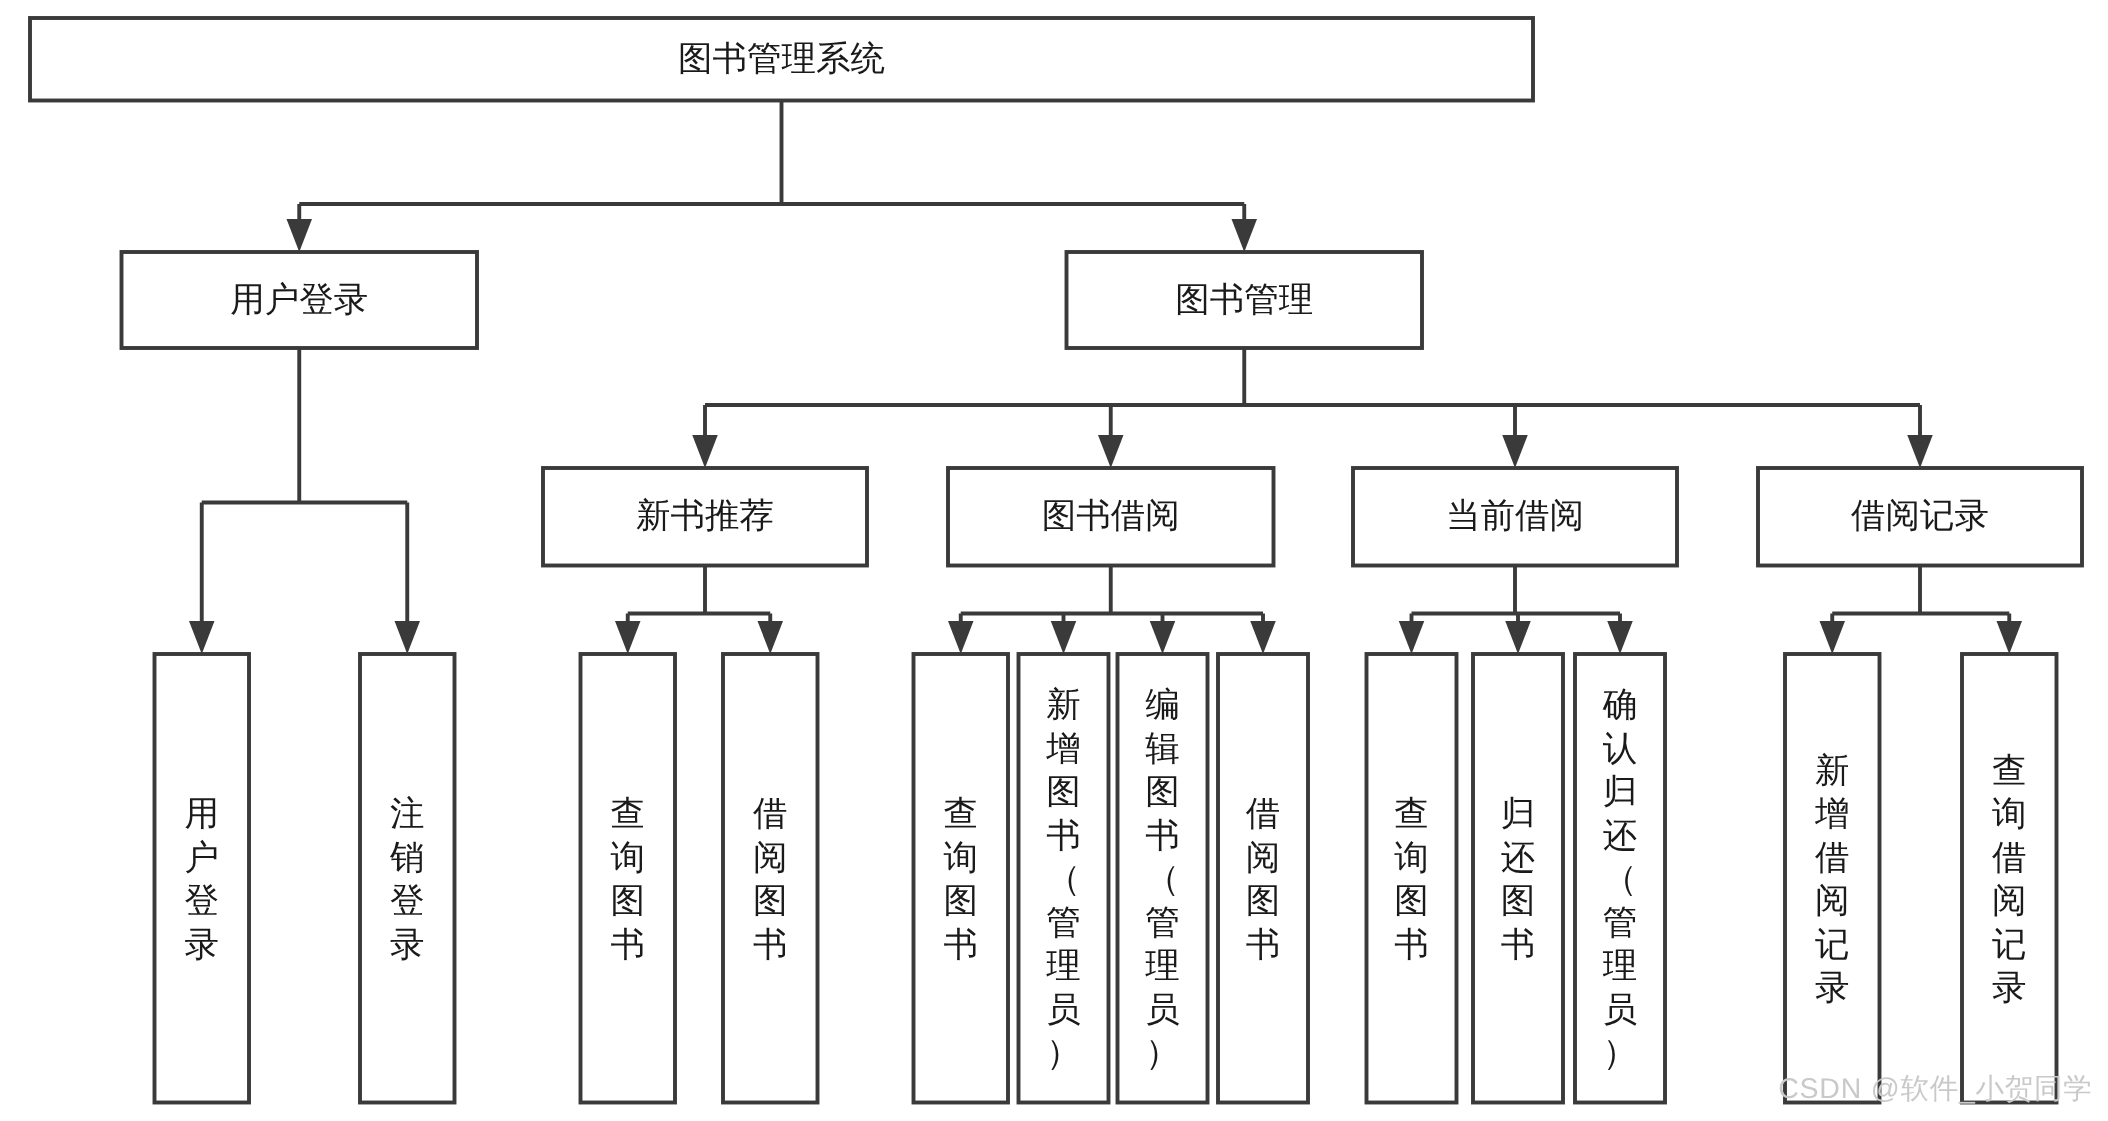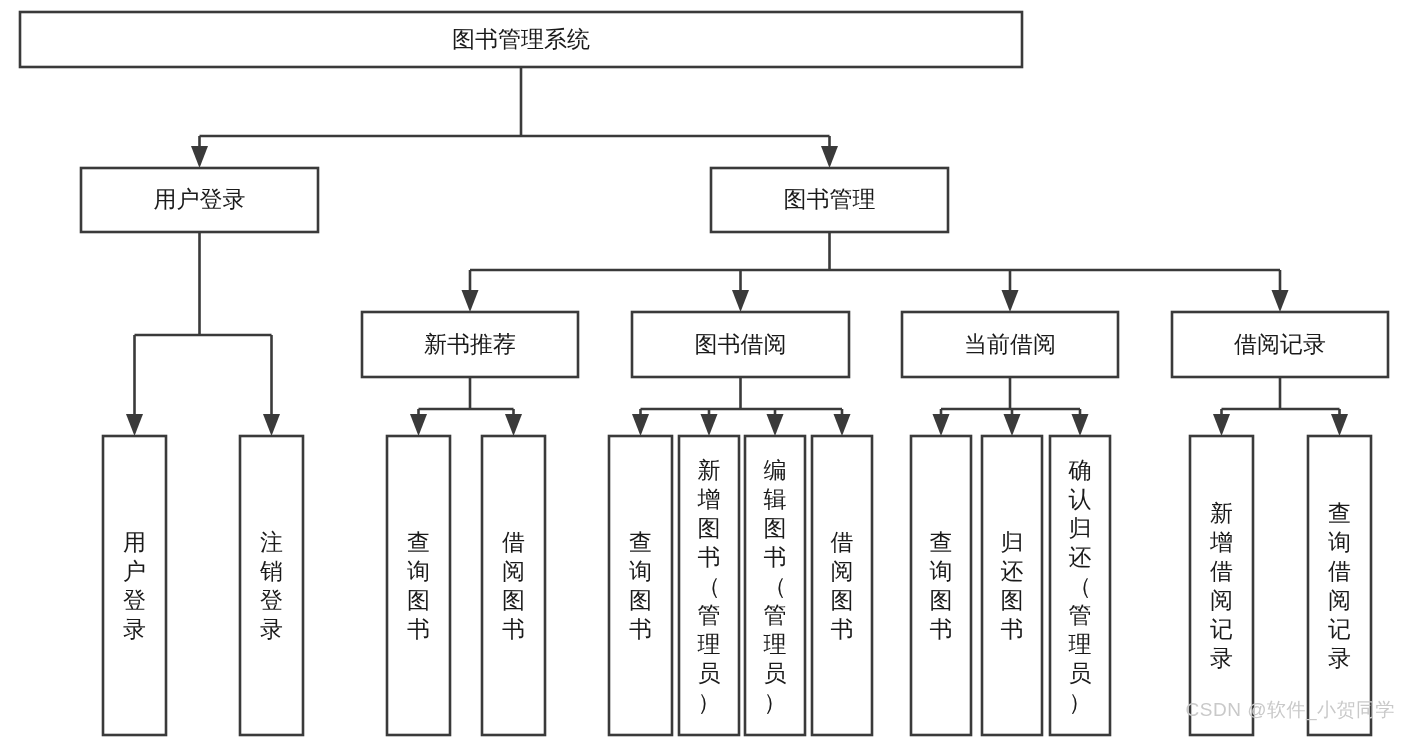--- a/index.html
+++ b/index.html
@@ -51,21 +51,21 @@
     stroke-width: 2.6;
     fill: none;
   }
   .arrow-head {
     fill: #3a3a3a;
     stroke: none;
   }
   .watermark-text {
     position: absolute;
     right: 10px;
-    bottom: 24px;
+    bottom: 8px;
     font-family: "Liberation Sans", "DejaVu Sans", sans-serif;
     font-size: 19px;
     color: #c9c9c9;
     letter-spacing: 0.5px;
     white-space: nowrap;
     pointer-events: none;
   }
 </style>
 </head>
 <body>

